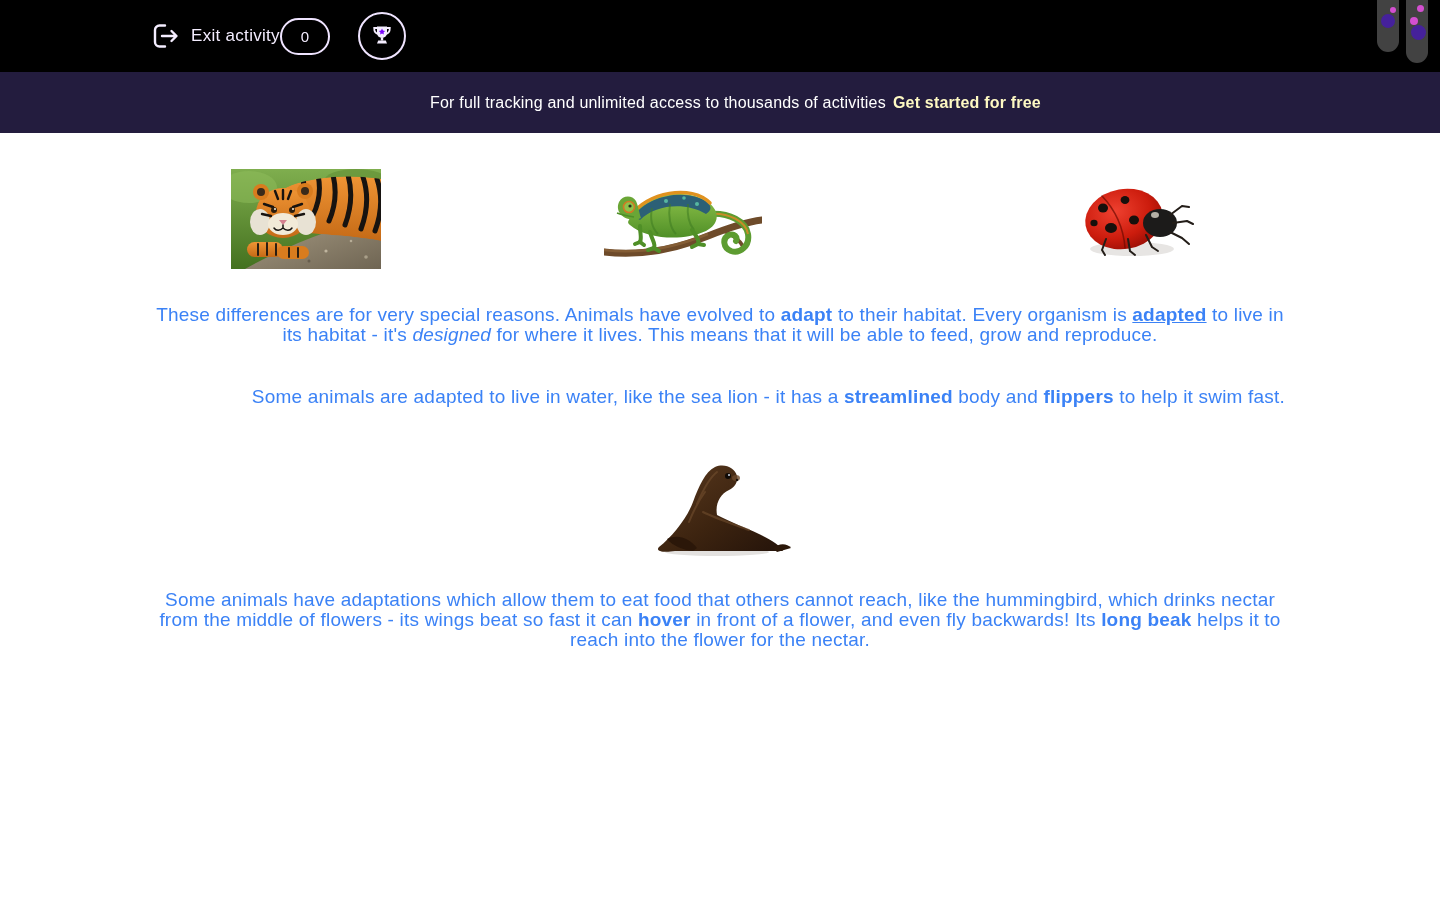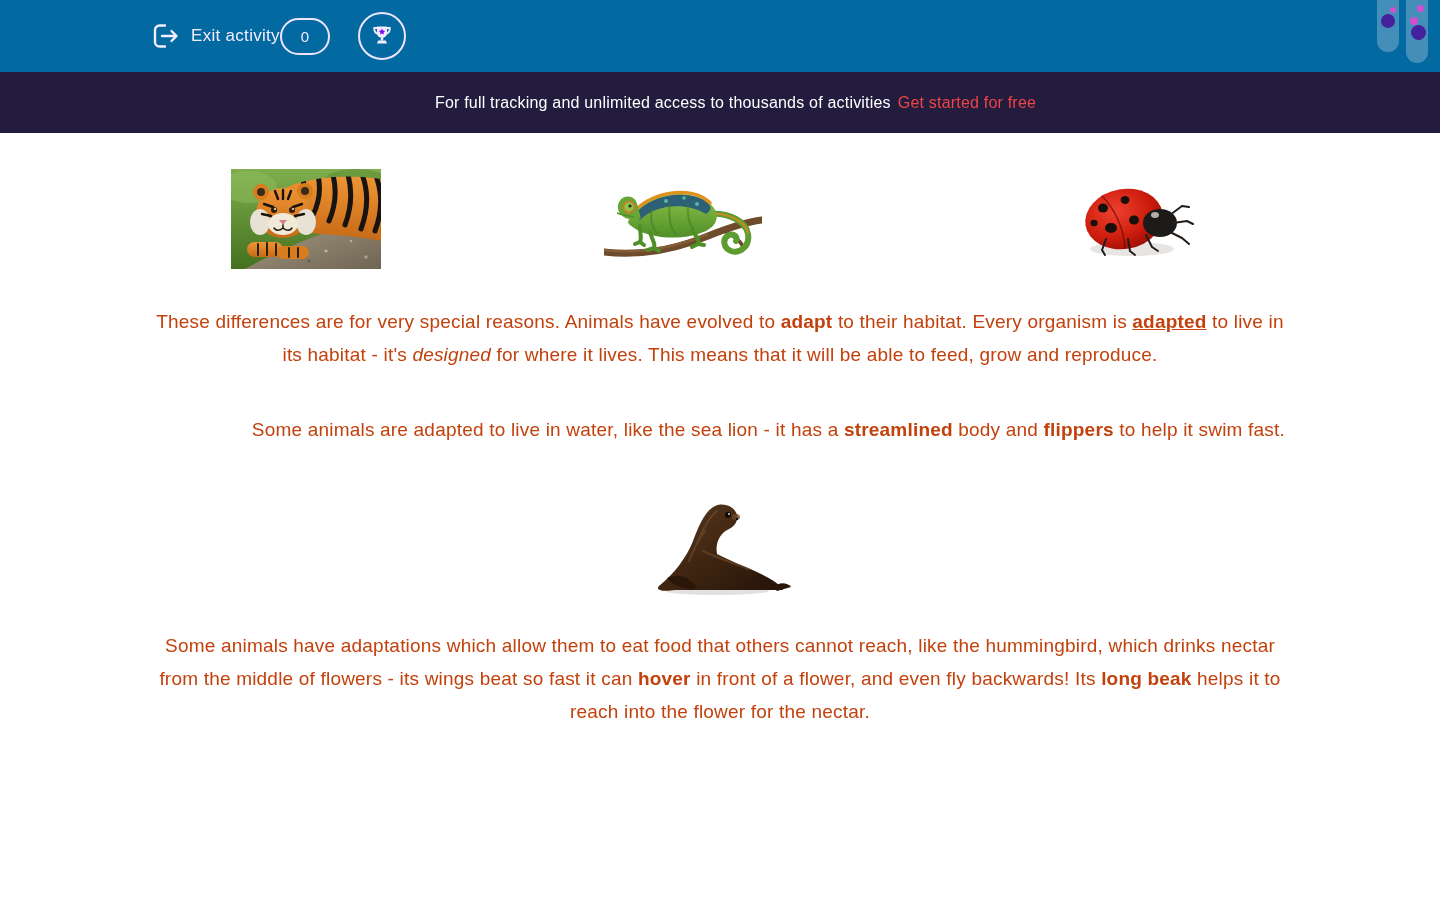--- a/index.html
+++ b/index.html
@@ -1,21 +1,21 @@
 <!DOCTYPE html>
 <html><head>
 <meta charset="utf-8">
 <style>
   * { margin: 0; padding: 0; box-sizing: border-box; }
   html, body { width: 1440px; height: 900px; overflow: hidden; background: #ffffff; }
   body { font-family: "Liberation Sans", sans-serif; color: #2e2950; letter-spacing: .2px; position: relative; }
 
   
   .app-header {
-    height: 72px; background: #0369a1; display: flex; align-items: center;
+    height: 72px; background: #000000; display: flex; align-items: center;
     position: relative; z-index: 5;
   }
   .exit-btn {
     margin-left: 150px; display: flex; align-items: center; gap: 11px;
     color: #f4edff; font-size: 17px; cursor: pointer; background: none; border: none;
     font-family: inherit; letter-spacing: .3px;
   }
   .exit-btn svg { display: block; }
   .header-title {
     flex: 1; text-align: center; color: #ffffff; font-size: 20px; font-weight: 700;
@@ -43,37 +43,37 @@
   .bubble { position: absolute; border-radius: 50%; }
   .bubble.dark { background: #45219b; }
   .bubble.pink { background: #d34fd0; }
 
   
   .promo-banner {
     height: 61px; background: #231c3e; color: #ffffff;
     display: flex; align-items: center; justify-content: center; gap: 7px;
     font-size: 16px; letter-spacing: .2px; padding-left: 31px;
   }
-  .promo-banner a { color: #ef4444; font-weight: 400; text-decoration: none; cursor: pointer; }
+  .promo-banner a { color: #fef9c3; font-weight: 700; text-decoration: none; cursor: pointer; }
 
   
   .content { position: relative; width: 100%; }
   .intro-line {
     margin-top: 45px; text-align: center; font-size: 19.5px; font-weight: 600;
     color: #2e2950;
   }
   .animal-row { position: relative; height: 100px; margin-top: 36px; }
   .animal-row .img { position: absolute; }
   .img-tiger     { left: 231px; top: 0; }
   .img-chameleon { left: 604px; top: 5px; }
   .img-ladybird  { left: 1076px; top: 10px; }
 
   .para {
     max-width: 1130px; margin: 0 auto; text-align: center;
-    font-size: 19px; line-height: 33px; color: #c2410c;
+    font-size: 19px; line-height: 20px; color: #3b82f6;
   }
   .para .bold { font-weight: 700; }
   .para .bold-underline { font-weight: 700; text-decoration: underline; }
   .para .italic { font-style: italic; }
   .p1 { margin-top: 36px; }
   .p2 { margin-top: 42px; text-align: right; }
   .p3 { margin-top: 32px; }
 
   .sealion-wrap { margin-top: 53px; display: flex; justify-content: center; height: 98px; }
 </style>

